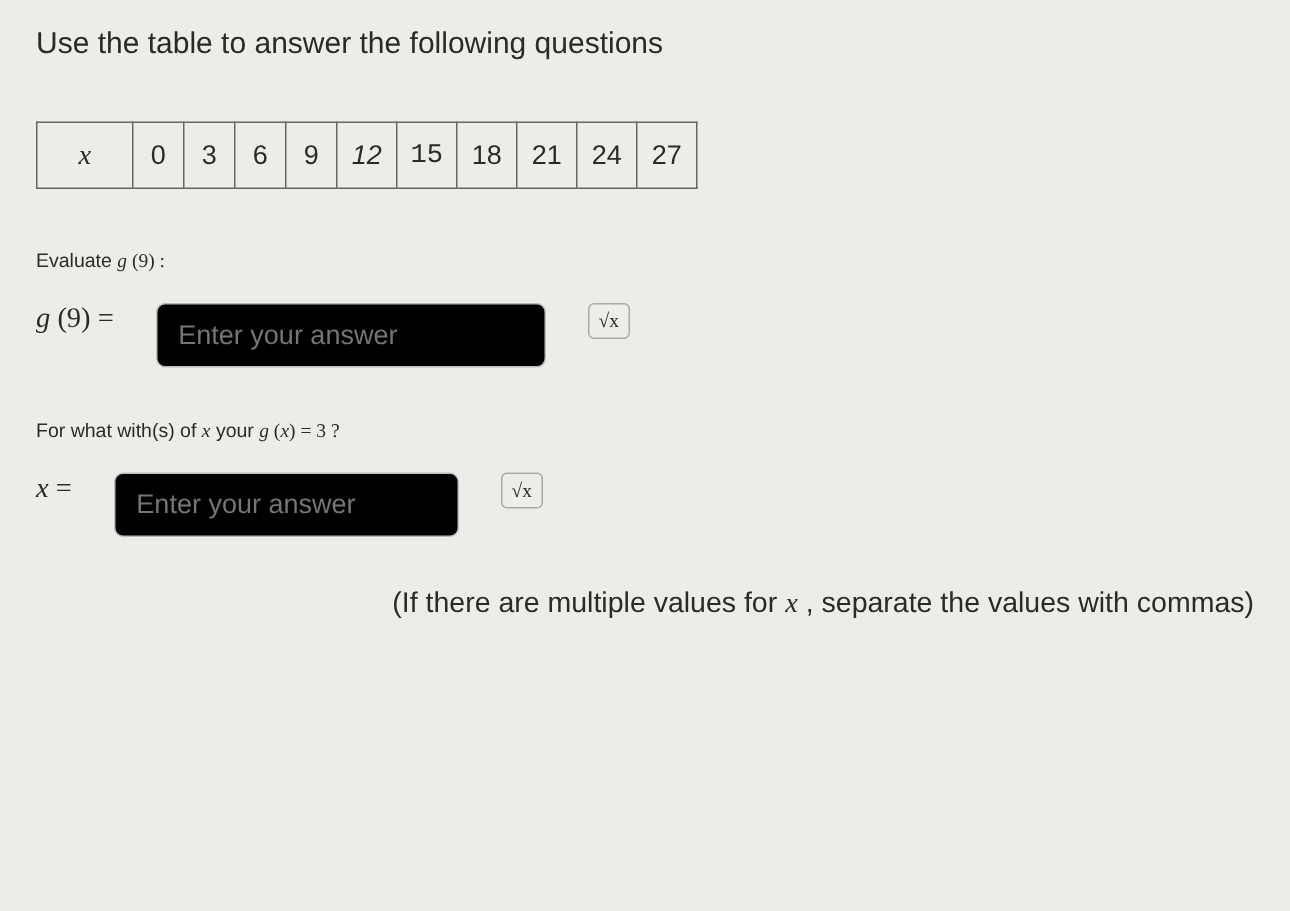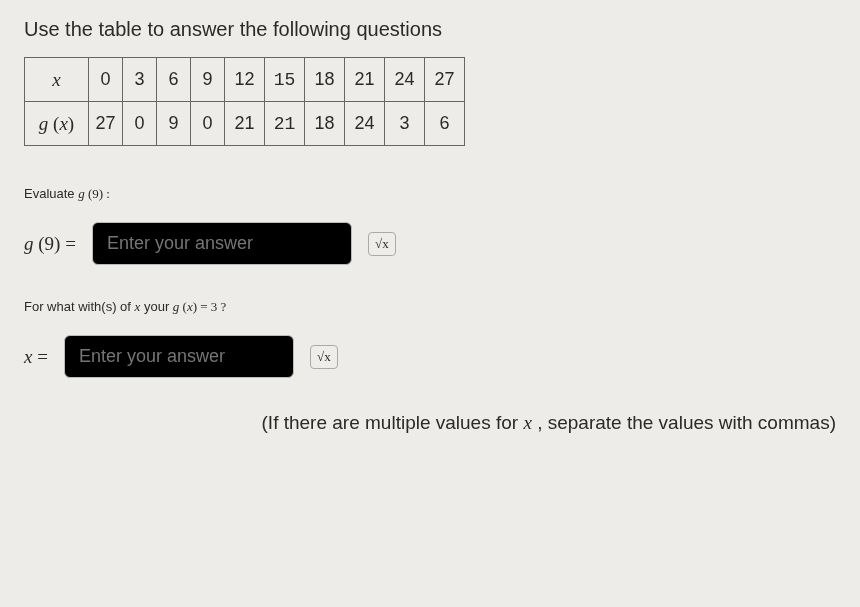--- a/index.html
+++ b/index.html
@@ -11,21 +11,21 @@
       width: 860px;
       height: 607px;
       background: #eeece8;
       font-family: Arial, Helvetica, sans-serif;
       color: #2a2a2a;
       padding: 18px 24px;
       position: relative;
     }
     .title {
       font-size: 20px;
-      margin-bottom: 16px;
+      margin-bottom: 40px;
     }
     table {
       border-collapse: collapse;
       margin-bottom: 40px;
     }
     td {
       border: 1px solid #666;
       text-align: center;
       font-size: 18px;
       padding: 0;
@@ -40,22 +40,22 @@
     .math {
       font-family: 'Times New Roman', serif;
       font-style: italic;
     }
     .line {
       font-size: 13px;
       margin-bottom: 20px;
     }
     .input-row {
       display: flex;
-      align-items: center;
-      gap: 16px;
+      align-items: flex-start;
+      gap: 28px;
       margin-bottom: 34px;
     }
     .eq-label {
       font-family: 'Times New Roman', serif;
       font-style: italic;
       font-size: 19px;
     }
     .answer-input {
       border: 1px solid #bbb;
       border-radius: 6px;
@@ -84,21 +84,21 @@
       user-select: none;
     }
     .note {
       font-size: 19px;
       text-align: right;
     }
     .c0 { width: 34px; }
     .c1 { width: 34px; }
     .c2 { width: 34px; }
     .c3 { width: 34px; }
-    .c4 { width: 40px; }
+    .c4 { width: 40px; font-style: italic; }
     .c5 { width: 40px; font-family: Liberation Mono, monospace; }
     .c6 { width: 40px; }
     .c7 { width: 40px; }
     .c8 { width: 40px; }
     .c9 { width: 40px; }
     .paren { font-style: normal; }
   </style>
 </head>
 <body>
 
@@ -111,33 +111,20 @@
     <td class="c0">0</td>
     <td class="c1">3</td>
     <td class="c2">6</td>
     <td class="c3">9</td>
     <td class="c4">12</td>
     <td class="c5">15</td>
     <td class="c6">18</td>
     <td class="c7">21</td>
     <td class="c8">24</td>
     <td class="c9">27</td>
-  </tr>
-  <tr>
-    <td class="hdr"><span class="math">g</span> <span class="paren">(</span><span class="math">x</span><span class="paren">)</span></td>
-    <td class="c0">27</td>
-    <td class="c1">0</td>
-    <td class="c2">9</td>
-    <td class="c3">0</td>
-    <td class="c4">21</td>
-    <td class="c5">21</td>
-    <td class="c6">18</td>
-    <td class="c7">24</td>
-    <td class="c8">3</td>
-    <td class="c9">6</td>
   </tr>
 </tbody>
   </table>
 
 <div class="line">
   <span>Evaluate </span><span class="math">g <span class="paren">(9) :</span></span>
 </div>
 
 <div class="input-row">
   <span class="eq-label">g <span class="paren">(9) =</span></span>

